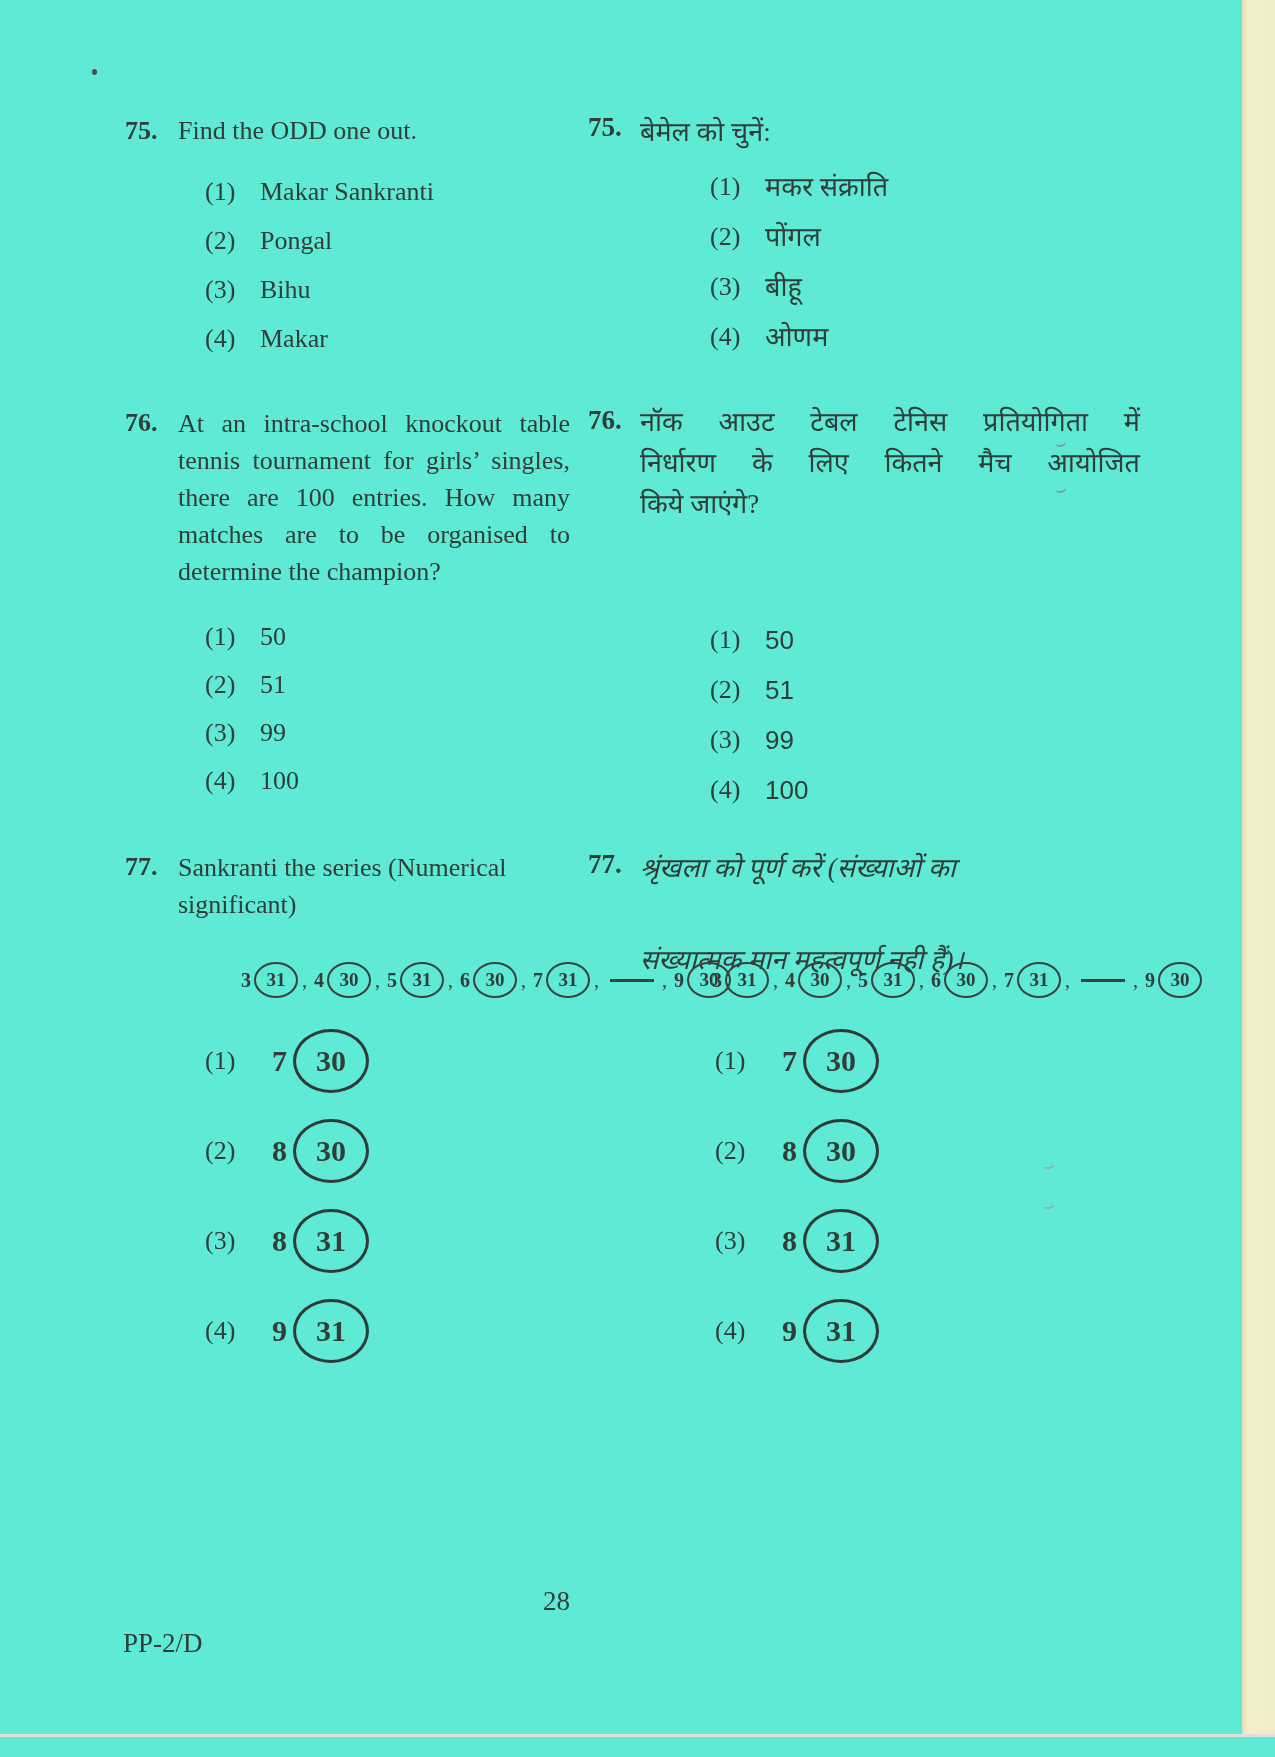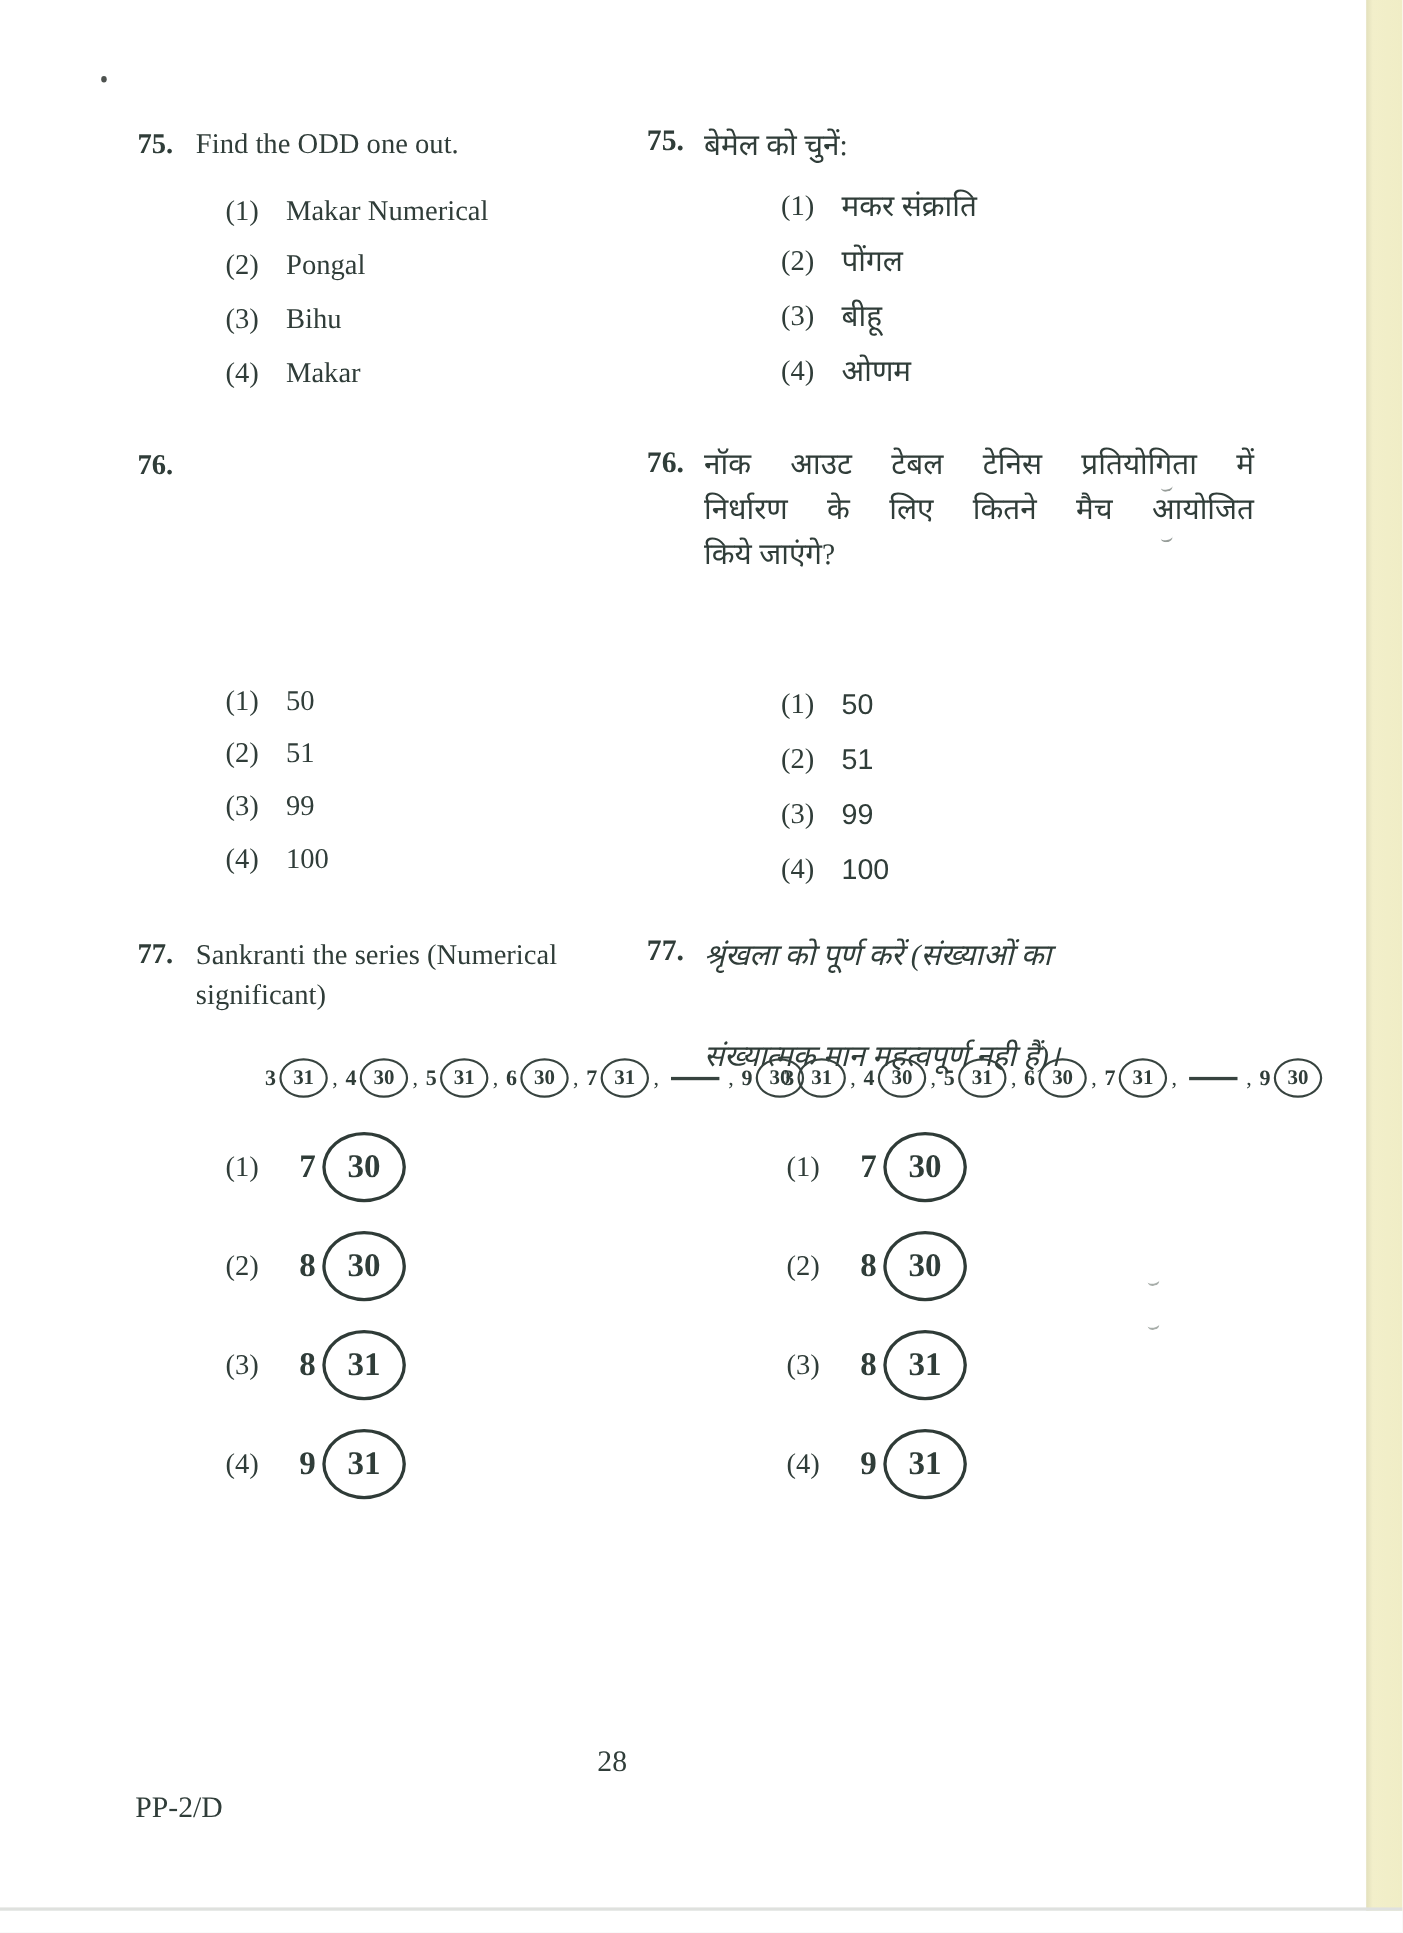--- a/index.html
+++ b/index.html
@@ -1,19 +1,19 @@
 <!DOCTYPE html>
 <html><head>
 <meta charset="utf-8">
 <style>
   html,body{margin:0;padding:0;}
   body{background:#e8e8e6;}
   .canvas{
     position:relative;width:1275px;height:1757px;overflow:hidden;
-    background:#ffffff;
+    background:#5eead4;
     font-family:"Liberation Serif", serif;
     color:#303d39;
   }
   .sec{position:absolute;}
   .col-l{left:125px;}
   .col-r{left:588px;}
 
   
   .qrow{display:flex;align-items:flex-start;}
   .qnum{font-weight:bold;width:53px;flex:0 0 53px;font-size:26px;}
@@ -87,21 +87,21 @@
 
   <div class="sec col-l" style="top:116px;">
     <div class="qrow">
       <span class="qnum">75.</span>
       <span class="qtext">Find the ODD one out.</span>
     </div>
   </div>
   <div class="sec col-l" style="top:178px;">
     <div class="opt">
       <span class="olab">(1)</span>
-      <span>Makar Numerical</span>
+      <span>Makar Sankranti</span>
     </div>
     <div class="opt">
       <span class="olab">(2)</span>
       <span>Pongal</span>
     </div>
     <div class="opt">
       <span class="olab">(3)</span>
       <span>Bihu</span>
     </div>
     <div class="opt">
@@ -130,20 +130,27 @@
       <span lang="hi">बीहू</span>
     </div>
     <div class="opt-r">
       <span class="olab">(4)</span>
       <span lang="hi">ओणम</span>
     </div>
   </div>
 
   <div class="sec col-l" style="top:405px;">
     <span class="qnum-abs">76.</span>
+    <div class="para-en">
+      <div class="jline">At an intra-school knockout table</div>
+      <div class="jline">tennis tournament for girls’ singles,</div>
+      <div class="jline">there are 100 entries. How many</div>
+      <div class="jline">matches are to be organised to</div>
+      <div class="lline">determine the champion?</div>
+    </div>
   </div>
   <div class="sec col-l" style="top:622px;">
     <div class="opt" style="line-height:30px;margin-bottom:18px;">
       <span class="olab">(1)</span>
       <span>50</span>
     </div>
     <div class="opt" style="line-height:30px;margin-bottom:18px;">
       <span class="olab">(2)</span>
       <span>51</span>
     </div>

